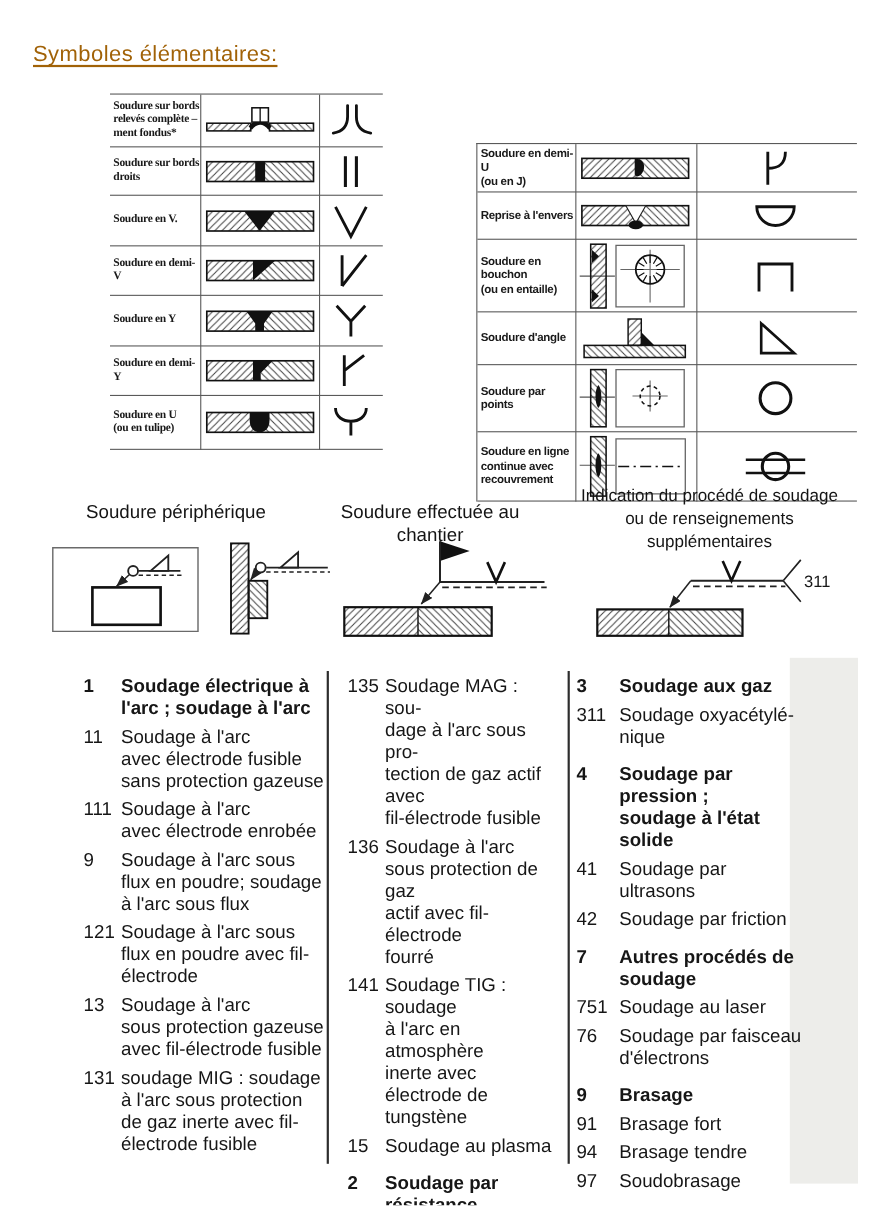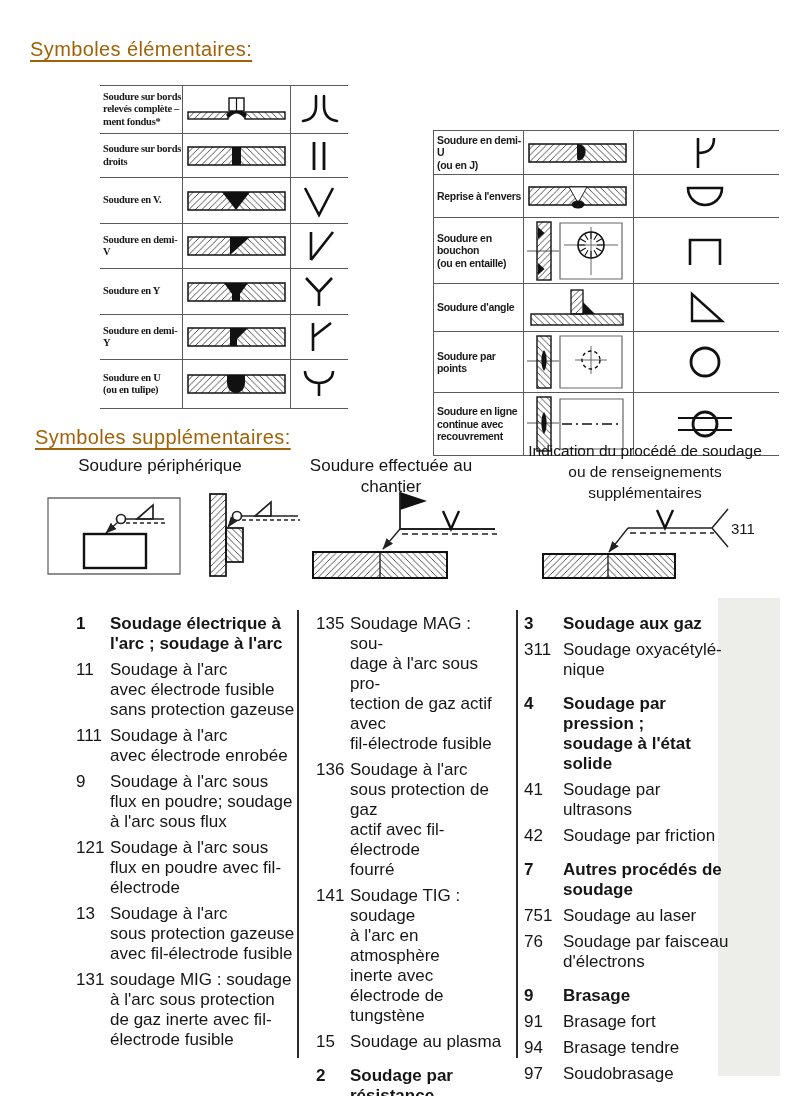--- a/index.html
+++ b/index.html
@@ -299,21 +299,20 @@
     </div>
     <div class="sym">
       <svg width="70" height="44">
         <circle cx="35" cy="22" r="12" stroke="#111" stroke-width="2.8" fill="none"></circle>
         <path d="M8,16 H62 M8,28 H62" stroke="#111" stroke-width="2.2"></path>
       </svg>
     </div>
   </div>
 </div>
 
-<div class="h-title" style="left:35px;top:426px;">Symboles supplémentaires:</div>
 
 <div class="cap" style="left:60px;top:455px;width:200px;">Soudure périphérique</div>
 <div class="cap" style="left:281px;top:455px;width:220px;">Soudure effectuée au chantier</div>
 <div class="cap small" style="left:520px;top:440px;width:250px;line-height:21px;">Indication du procédé de soudage
 ou de renseignements
 supplémentaires</div>
 
 <svg class="svgabs" style="left:40px;top:488px;" width="155" height="96">
   <path d="M8,10 H140 V86 H8 Z" stroke="#6a6a6a" stroke-width="1.3" fill="none"></path>
   <rect x="44" y="46" width="62" height="34" fill="#fff" stroke="#111" stroke-width="2.4"></rect>

